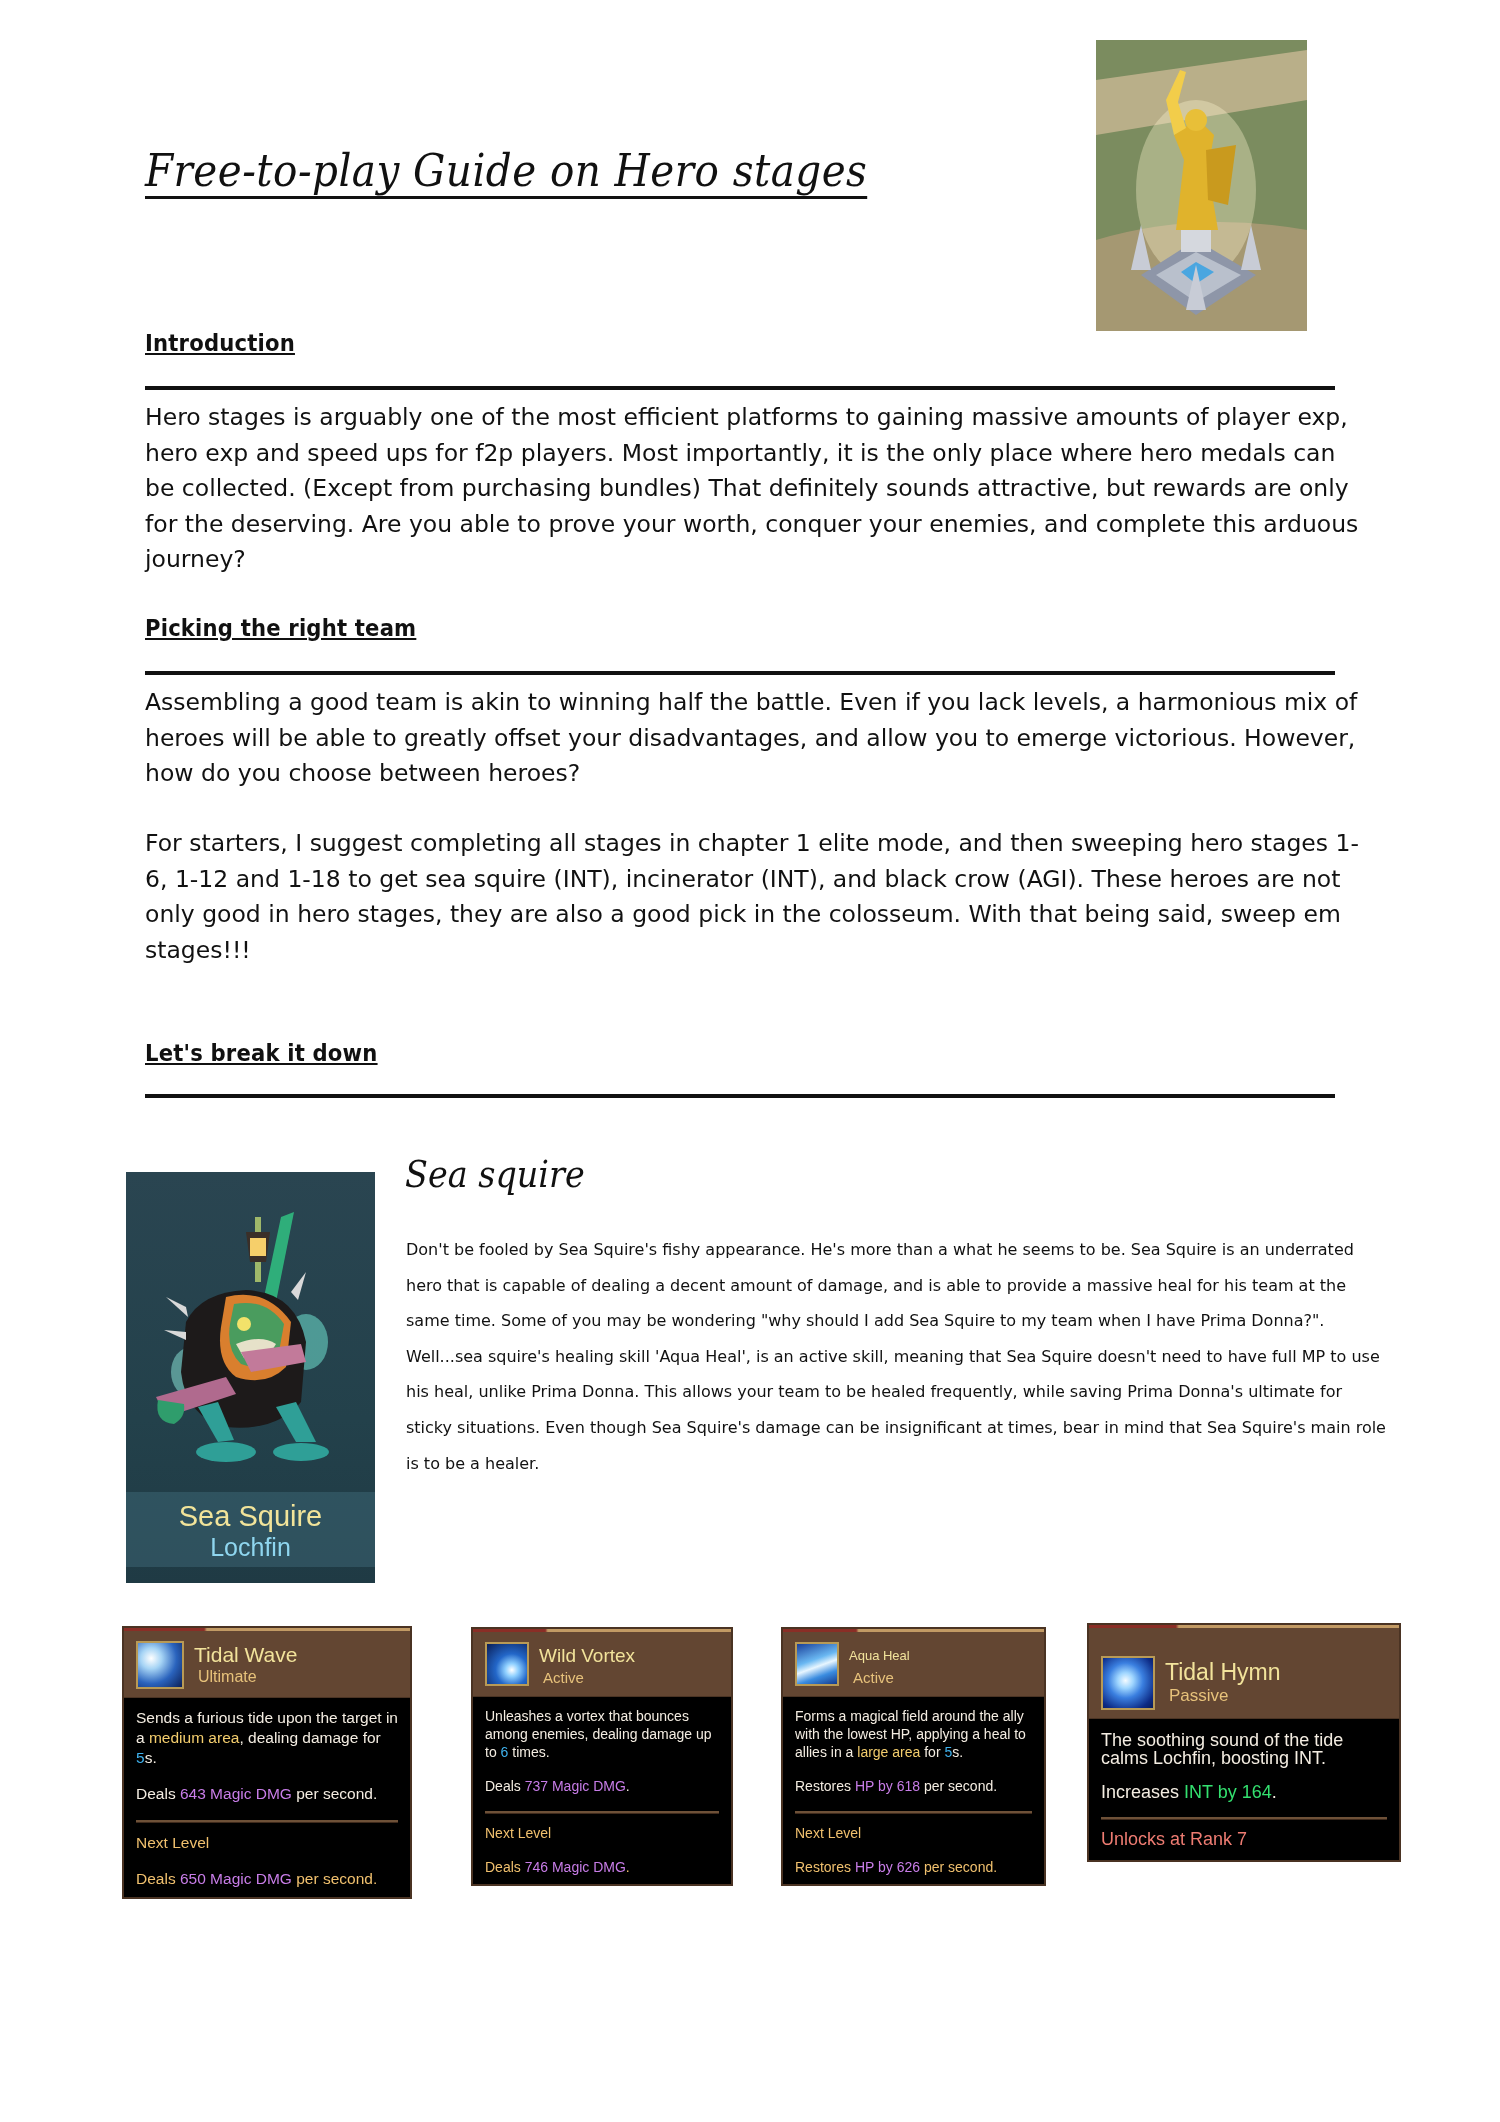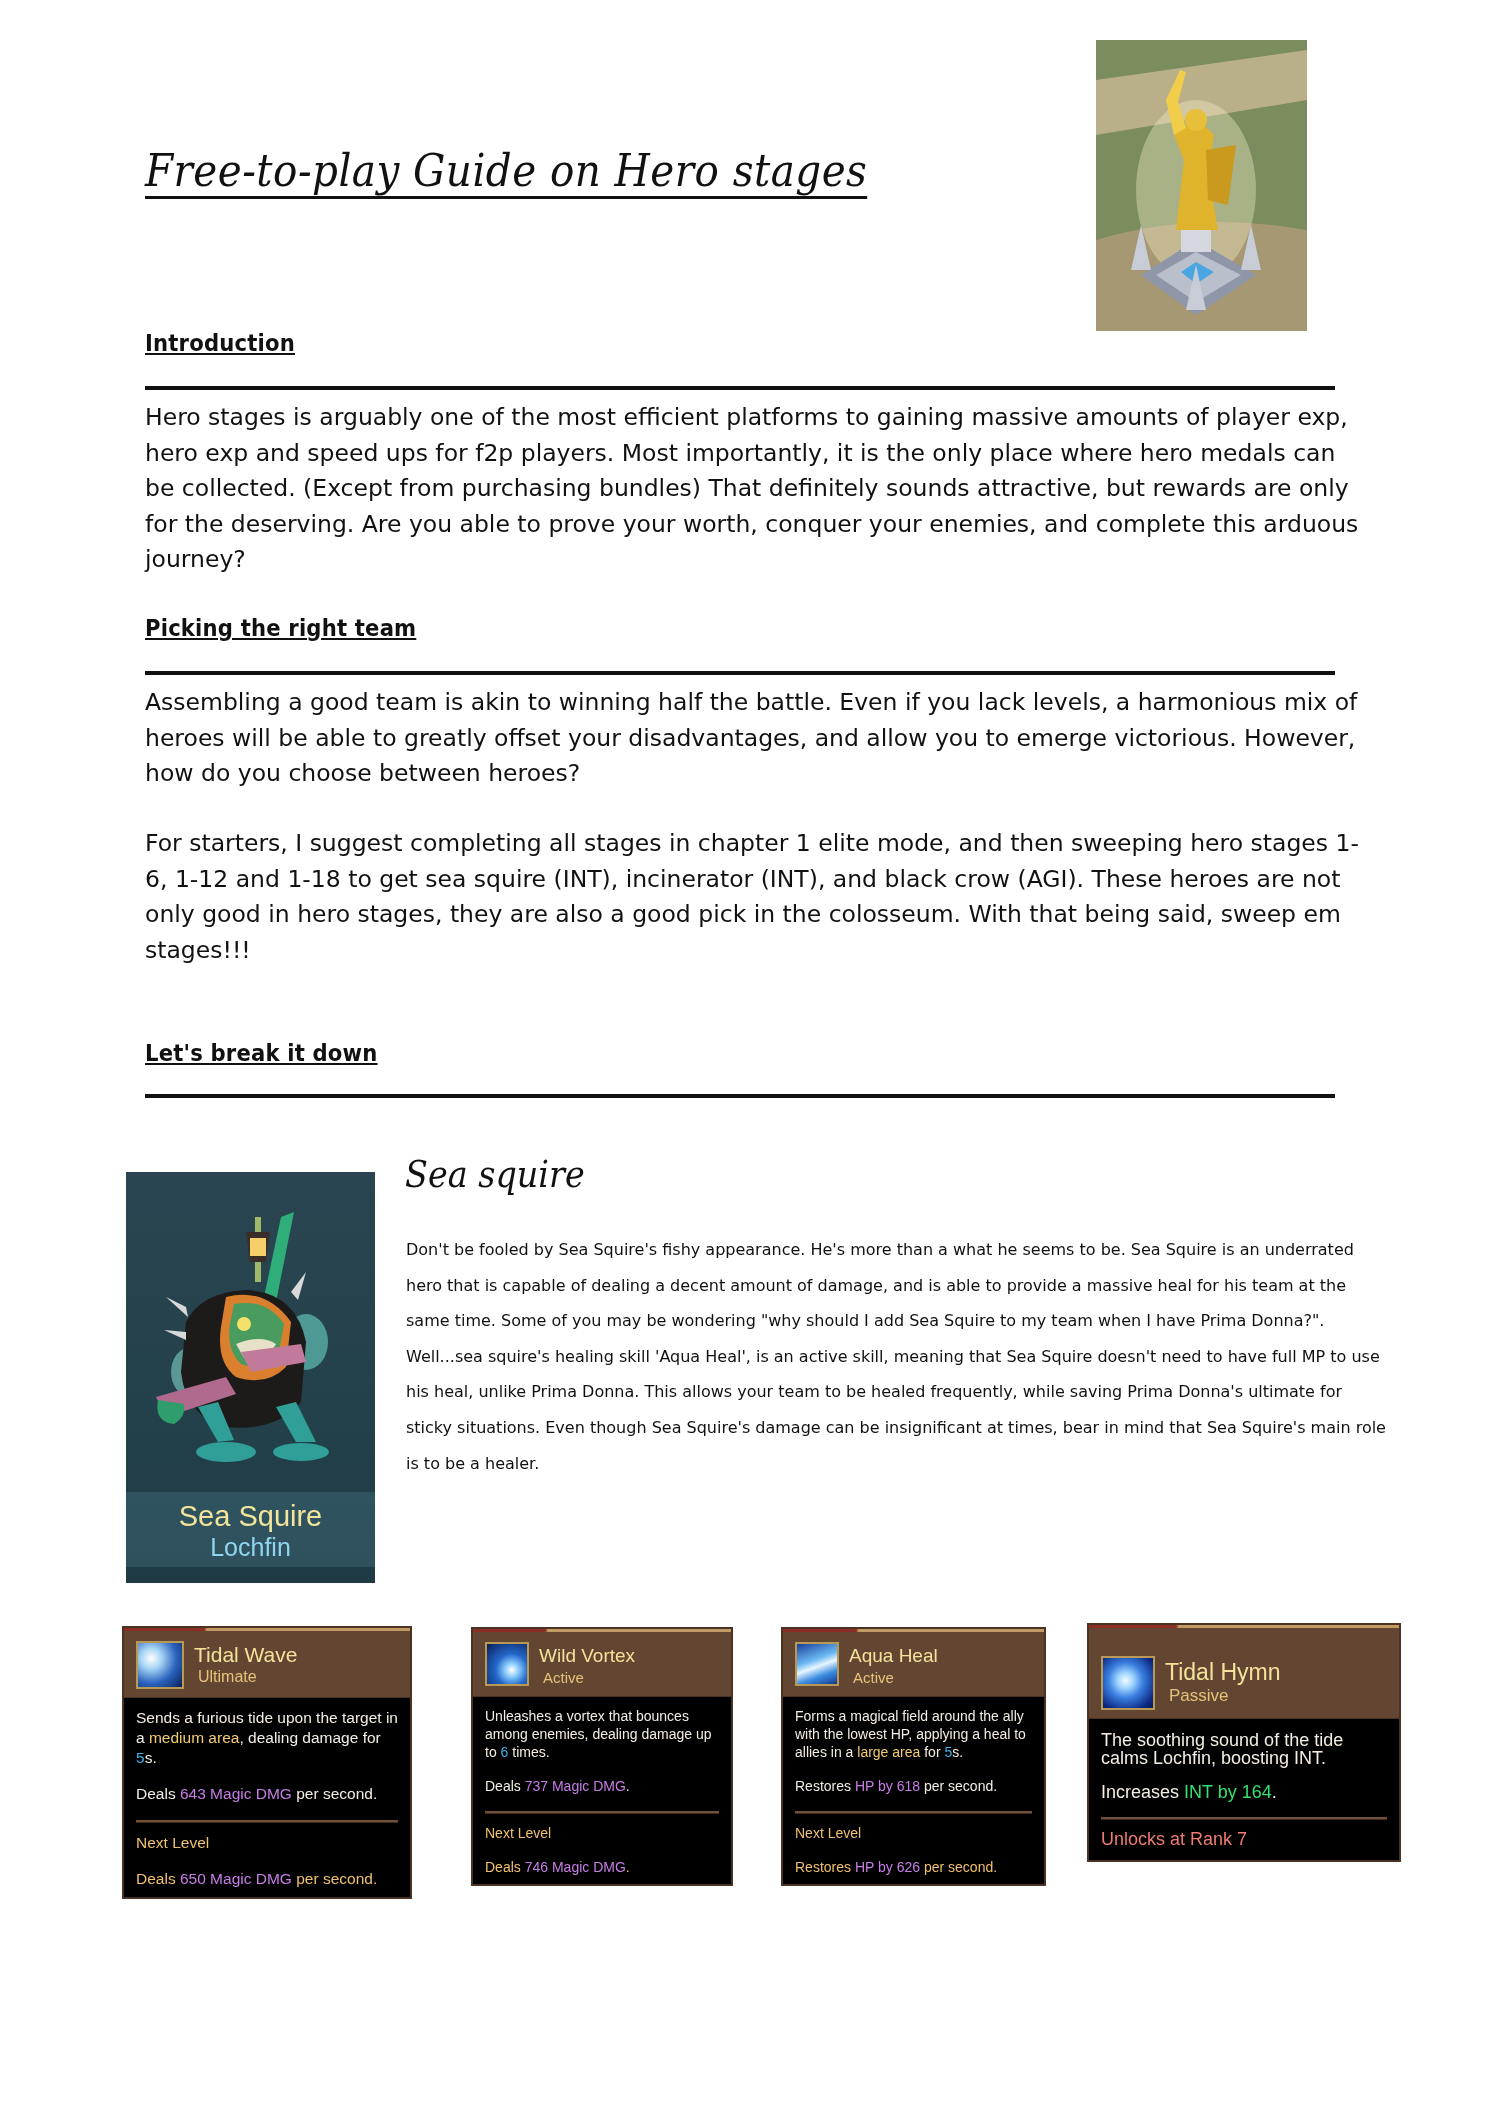--- a/index.html
+++ b/index.html
@@ -157,21 +157,21 @@
     <p class="next">Next Level</p>
     <p class="next" style="margin-bottom:0;"><span>Deals </span><span class="hl-purple">746 Magic DMG</span><span>.</span></p>
   </div>
 </div>
 
 <div class="abs card" style="left:781px; top:1627px; width:261px;">
   <div class="top-strip"></div>
   <div class="card-head">
     <div class="icon" style="width:44px;height:44px;background: linear-gradient(160deg, #1a3f9a 0%, #6ab8f2 40%, #e8f6ff 55%, #3a8ce0 75%, #153a8c 100%);"></div>
     <div>
-      <span class="skill-name" style="font-size:19px;">Aqua Heal</span>
+      <span class="skill-name" style="font-size:13px;">Aqua Heal</span>
       <span class="skill-type" style="font-size:15px;">Active</span>
     </div>
   </div>
   <div class="card-body" style="font-size:14px;line-height:18px;">
     <p><span>Forms a magical field around the ally with the lowest HP, applying a heal to allies in a </span><span class="hl-gold">large area</span><span> for </span><span class="hl-blue">5</span><span>s.</span></p>
     <p><span>Restores </span><span class="hl-purple">HP by 618</span><span> per second.</span></p>
     <div class="divider"></div>
     <p class="next">Next Level</p>
     <p class="next" style="margin-bottom:0;"><span>Restores </span><span class="hl-purple">HP by 626</span><span> per second.</span></p>
   </div>

